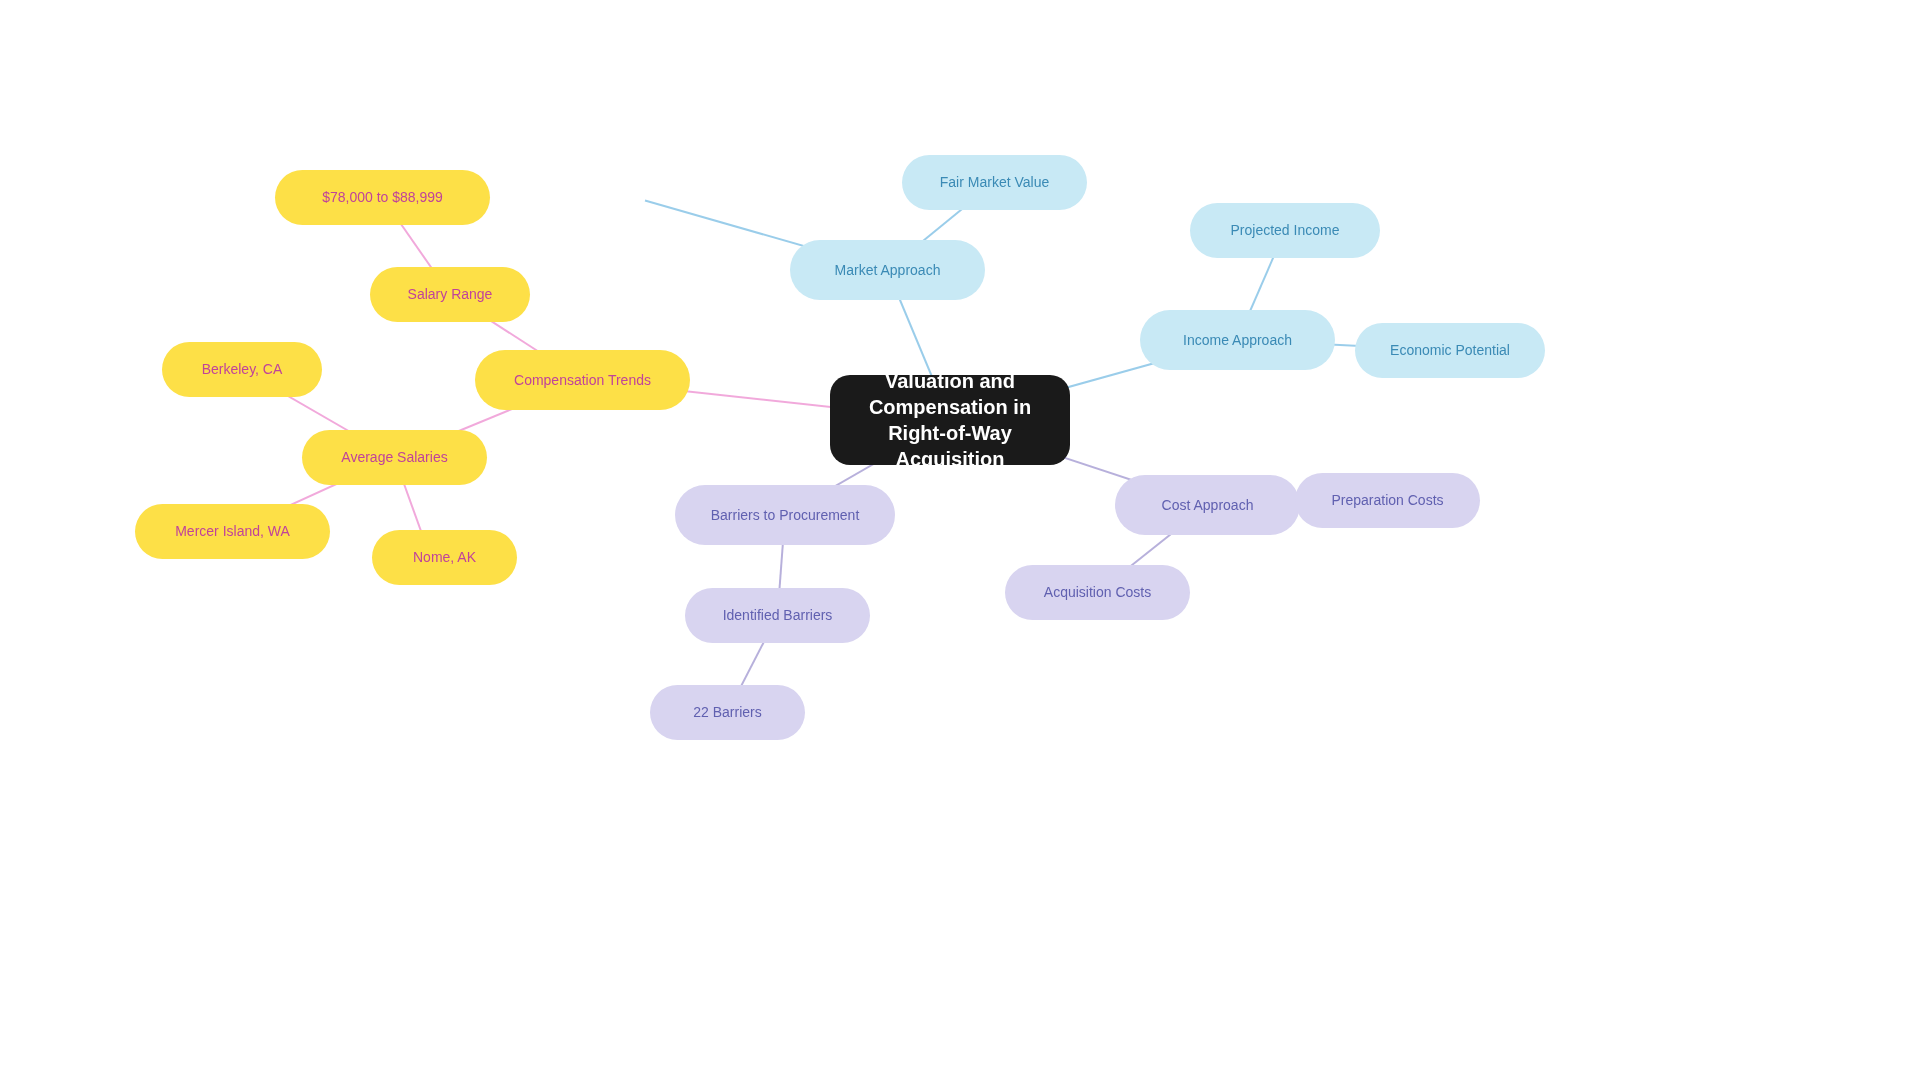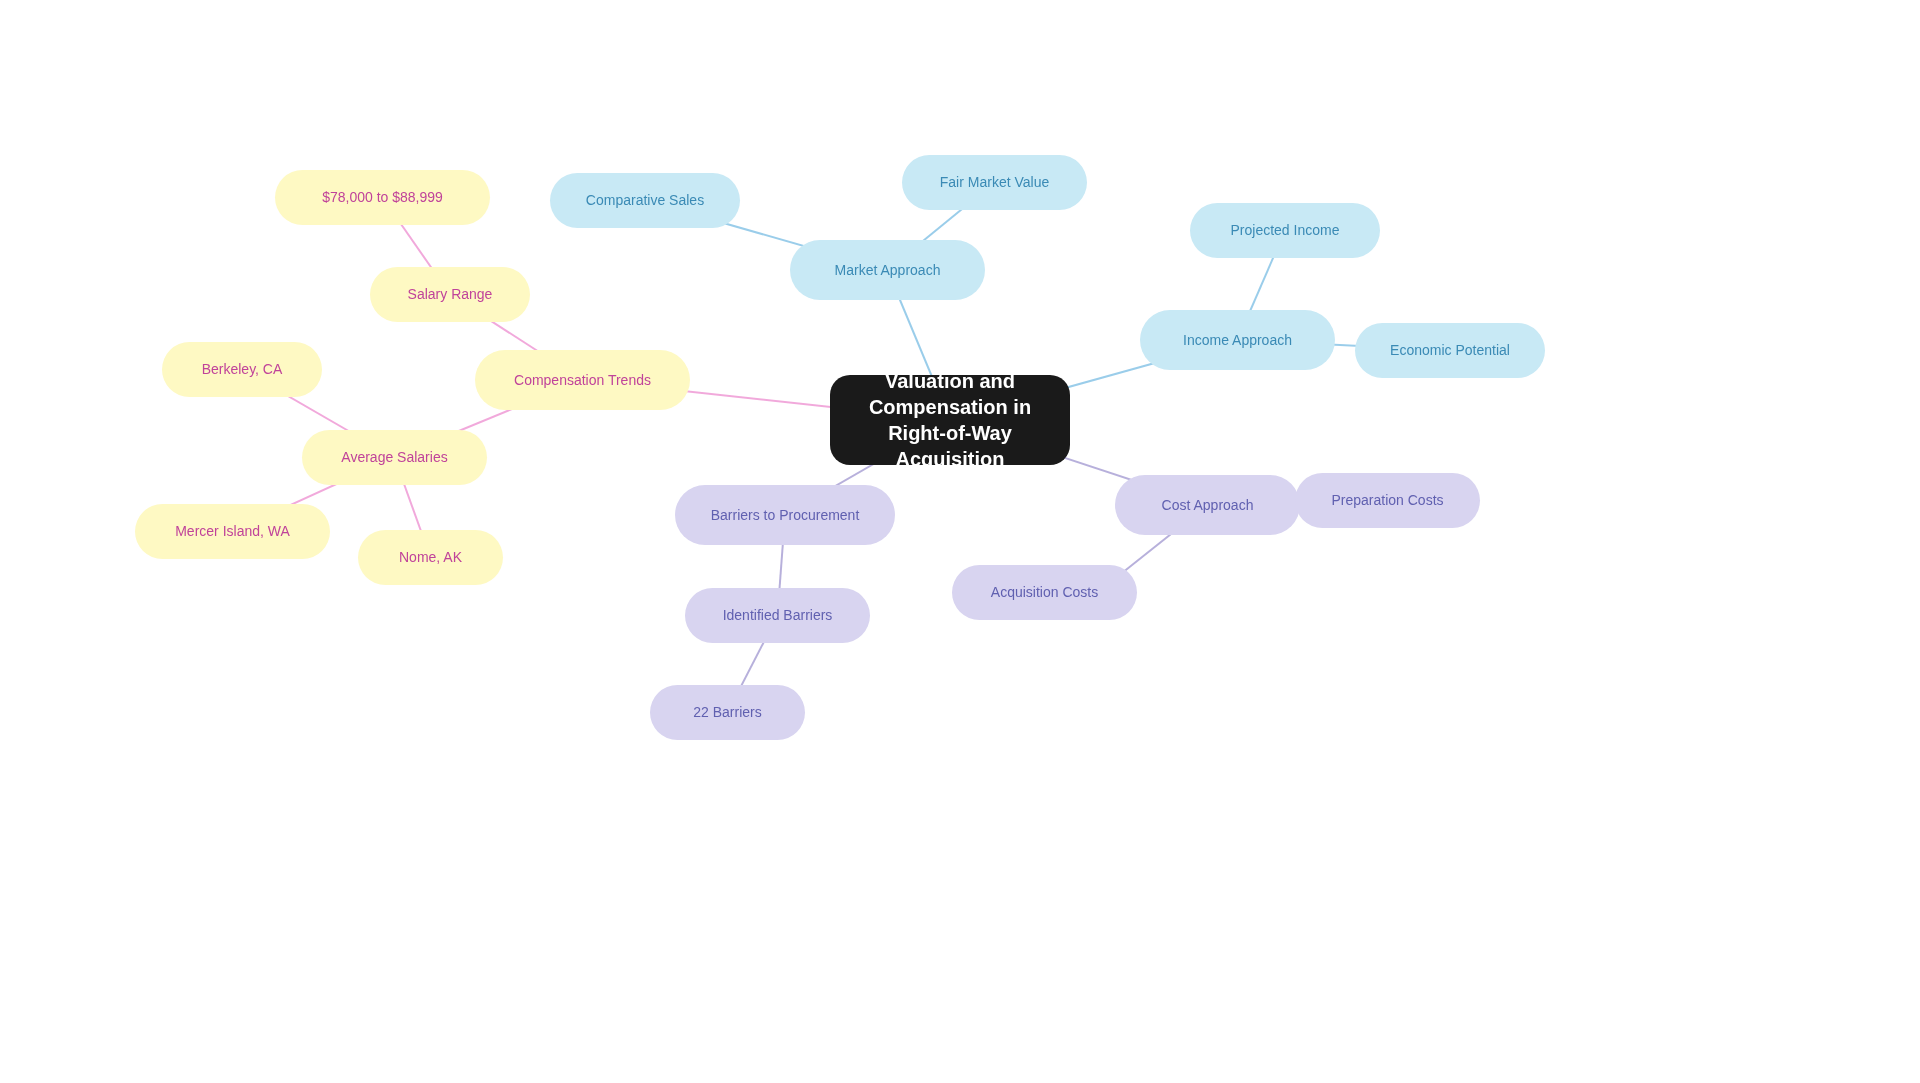--- a/index.html
+++ b/index.html
@@ -43,21 +43,21 @@
       color: #ffffff;
       font-size: 20px;
       font-weight: 600;
       border-radius: 20px;
       width: 240px;
       height: 90px;
       padding: 29px 20px;
     }
     
     .node-pink {
-      background: #fef9c3;
+      background: #fde047;
       color: #c0439a;
       border: none;
     }
     
     .node-blue {
       background: #c8e9f5;
       color: #3a8ab5;
       border: none;
     }
     
@@ -89,31 +89,30 @@
       <line x1="582.5" y1="380" x2="450" y2="294.5" stroke="#f0a0d8" stroke-width="2" opacity="0.9"></line>
       <line x1="450" y1="294.5" x2="382.5" y2="197.5" stroke="#f0a0d8" stroke-width="2" opacity="0.9"></line>
       <line x1="394.5" y1="457.5" x2="242" y2="369.5" stroke="#f0a0d8" stroke-width="2" opacity="0.9"></line>
       <line x1="394.5" y1="457.5" x2="232.5" y2="531.5" stroke="#f0a0d8" stroke-width="2" opacity="0.9"></line>
       <line x1="394.5" y1="457.5" x2="430.5" y2="557.5" stroke="#f0a0d8" stroke-width="2" opacity="0.9"></line>
     </svg>
 
 <div class="node node-center" style="left: 830px; top: 375px; width: 240px; height: 90px;">Valuation and Compensation in
 Right-of-Way Acquisition</div>
     <div class="node node-blue" style="left: 790px; top: 240px; width: 195px; height: 60px;">Market Approach</div>
-    <div class="node node-blue" style="left: 550px; top: 173px; width: 190px; height: 55px;">Comparative Sales</div>
     <div class="node node-blue" style="left: 902px; top: 155px; width: 185px; height: 55px;">Fair Market Value</div>
     <div class="node node-blue" style="left: 1140px; top: 310px; width: 195px; height: 60px;">Income Approach</div>
     <div class="node node-blue" style="left: 1190px; top: 203px; width: 190px; height: 55px;">Projected Income</div>
     <div class="node node-blue" style="left: 1355px; top: 323px; width: 190px; height: 55px;">Economic Potential</div>
     <div class="node node-purple" style="left: 1115px; top: 475px; width: 185px; height: 60px;">Cost Approach</div>
     <div class="node node-purple" style="left: 1295px; top: 473px; width: 185px; height: 55px;">Preparation Costs</div>
-    <div class="node node-purple" style="left: 952px; top: 565px; width: 185px; height: 55px;">Acquisition Costs</div>
+    <div class="node node-purple" style="left: 1005px; top: 565px; width: 185px; height: 55px;">Acquisition Costs</div>
     <div class="node node-purple" style="left: 675px; top: 485px; width: 220px; height: 60px;">Barriers to Procurement</div>
     <div class="node node-purple" style="left: 685px; top: 588px; width: 185px; height: 55px;">Identified Barriers</div>
     <div class="node node-purple" style="left: 650px; top: 685px; width: 155px; height: 55px;">22 Barriers</div>
     <div class="node node-pink" style="left: 475px; top: 350px; width: 215px; height: 60px;">Compensation Trends</div>
     <div class="node node-pink" style="left: 302px; top: 430px; width: 185px; height: 55px;">Average Salaries</div>
     <div class="node node-pink" style="left: 370px; top: 267px; width: 160px; height: 55px;">Salary Range</div>
     <div class="node node-pink" style="left: 275px; top: 170px; width: 215px; height: 55px;">$78,000 to $88,999</div>
     <div class="node node-pink" style="left: 162px; top: 342px; width: 160px; height: 55px;">Berkeley, CA</div>
     <div class="node node-pink" style="left: 135px; top: 504px; width: 195px; height: 55px;">Mercer Island, WA</div>
-    <div class="node node-pink" style="left: 358px; top: 530px; width: 145px; height: 55px;">Nome, AK</div>
+    <div class="node node-pink" style="left: 372px; top: 530px; width: 145px; height: 55px;">Nome, AK</div>
   </div>
 
 </body></html>

